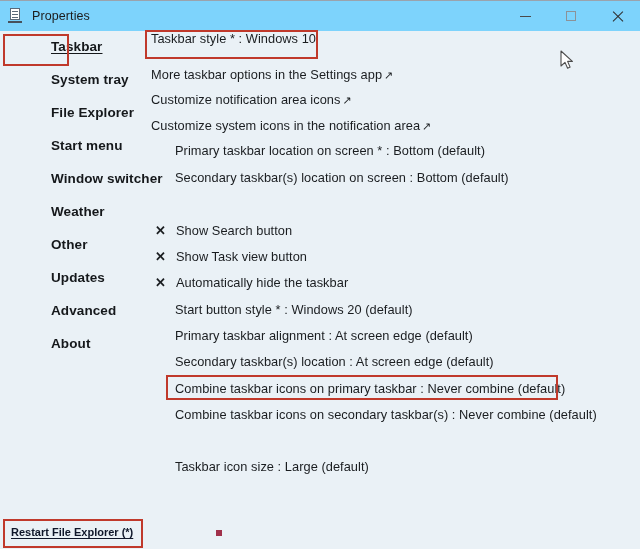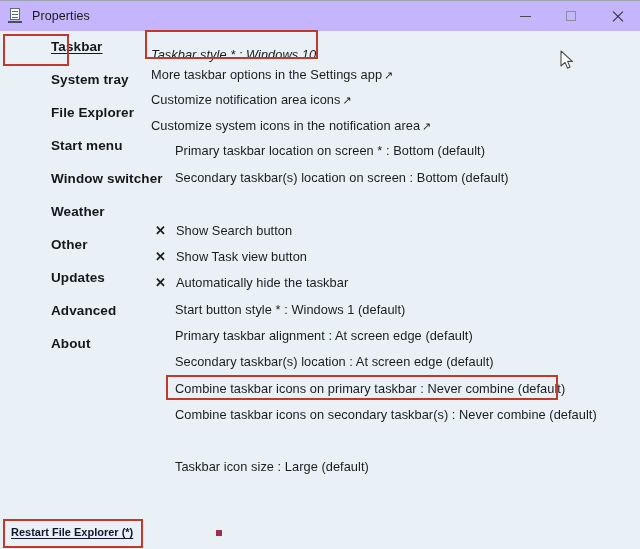--- a/index.html
+++ b/index.html
@@ -24,21 +24,21 @@
     border-top: 1px solid #9aa3ad;
     box-sizing: border-box;
   }
 
   
   #title-bar {
     position: absolute;
     left: 0; top: 0;
     width: 640px;
     height: 30px;
-    background: #c4b5fd;
+    background: #7dd3fc;
     display: flex;
     align-items: center;
   }
   #app-icon {
     width: 16px;
     height: 16px;
     margin-left: 8px;
     margin-right: 8px;
     position: relative;
     flex: 0 0 auto;
@@ -243,33 +243,33 @@
       <div class="nav-item" style="top: 107px;">Start menu</div>
       <div class="nav-item" style="top: 140px;">Window switcher</div>
       <div class="nav-item" style="top: 173px;">Weather</div>
       <div class="nav-item" style="top: 206px;">Other</div>
       <div class="nav-item" style="top: 239px;">Updates</div>
       <div class="nav-item" style="top: 272px;">Advanced</div>
       <div class="nav-item" style="top: 305px;">About</div>
     </div>
 
   <div id="content">
-      <div class="opt-row level1" style="top: 16px; font-style: italic;"><span>Taskbar style * : Windows 10</span></div>
+      <div class="opt-row level1" style="top: 0;"><span>Taskbar style * : Windows 10</span></div>
       <div class="opt-row level1" style="top: 36px;"><span>More taskbar options in the Settings app</span><span class="ext-arrow">↗</span></div>
       <div class="opt-row level1" style="top: 61px;"><span>Customize notification area icons</span><span class="ext-arrow">↗</span></div>
       <div class="opt-row level1" style="top: 87px;"><span>Customize system icons in the notification area</span><span class="ext-arrow">↗</span></div>
       <div class="opt-row level2" style="top: 112px;"><span>Primary taskbar location on screen * : Bottom (default)</span></div>
       <div class="opt-row level2" style="top: 139px;"><span>Secondary taskbar(s) location on screen : Bottom (default)</span></div>
       <span class="x-mark" style="left: 155px; top: 192px;">✕</span>
       <div class="opt-row check" style="top: 192px;"><span>Show Search button</span></div>
       <span class="x-mark" style="left: 155px; top: 218px;">✕</span>
       <div class="opt-row check" style="top: 218px;"><span>Show Task view button</span></div>
       <span class="x-mark" style="left: 155px; top: 244px;">✕</span>
       <div class="opt-row check" style="top: 244px;"><span>Automatically hide the taskbar</span></div>
-      <div class="opt-row level2" style="top: 271px;"><span>Start button style * : Windows 1 (default)</span></div>
+      <div class="opt-row level2" style="top: 271px;"><span>Start button style * : Windows 20 (default)</span></div>
       <div class="opt-row level2" style="top: 297px;"><span>Primary taskbar alignment : At screen edge (default)</span></div>
       <div class="opt-row level2" style="top: 323px;"><span>Secondary taskbar(s) location : At screen edge (default)</span></div>
       <div class="opt-row level2" style="top: 350px;"><span>Combine taskbar icons on primary taskbar : Never combine (default)</span></div>
       <div class="opt-row level2" style="top: 376px;"><span>Combine taskbar icons on secondary taskbar(s) : Never combine (default)</span></div>
       <div class="opt-row level2" style="top: 403px; margin-top: 25px;"><span>Taskbar icon size : Large (default)</span></div>
     </div>
 
   <div id="restart-link">Restart File Explorer (*)</div>
 
   <div class="annot-box" id="annot-taskbar-nav"></div>

